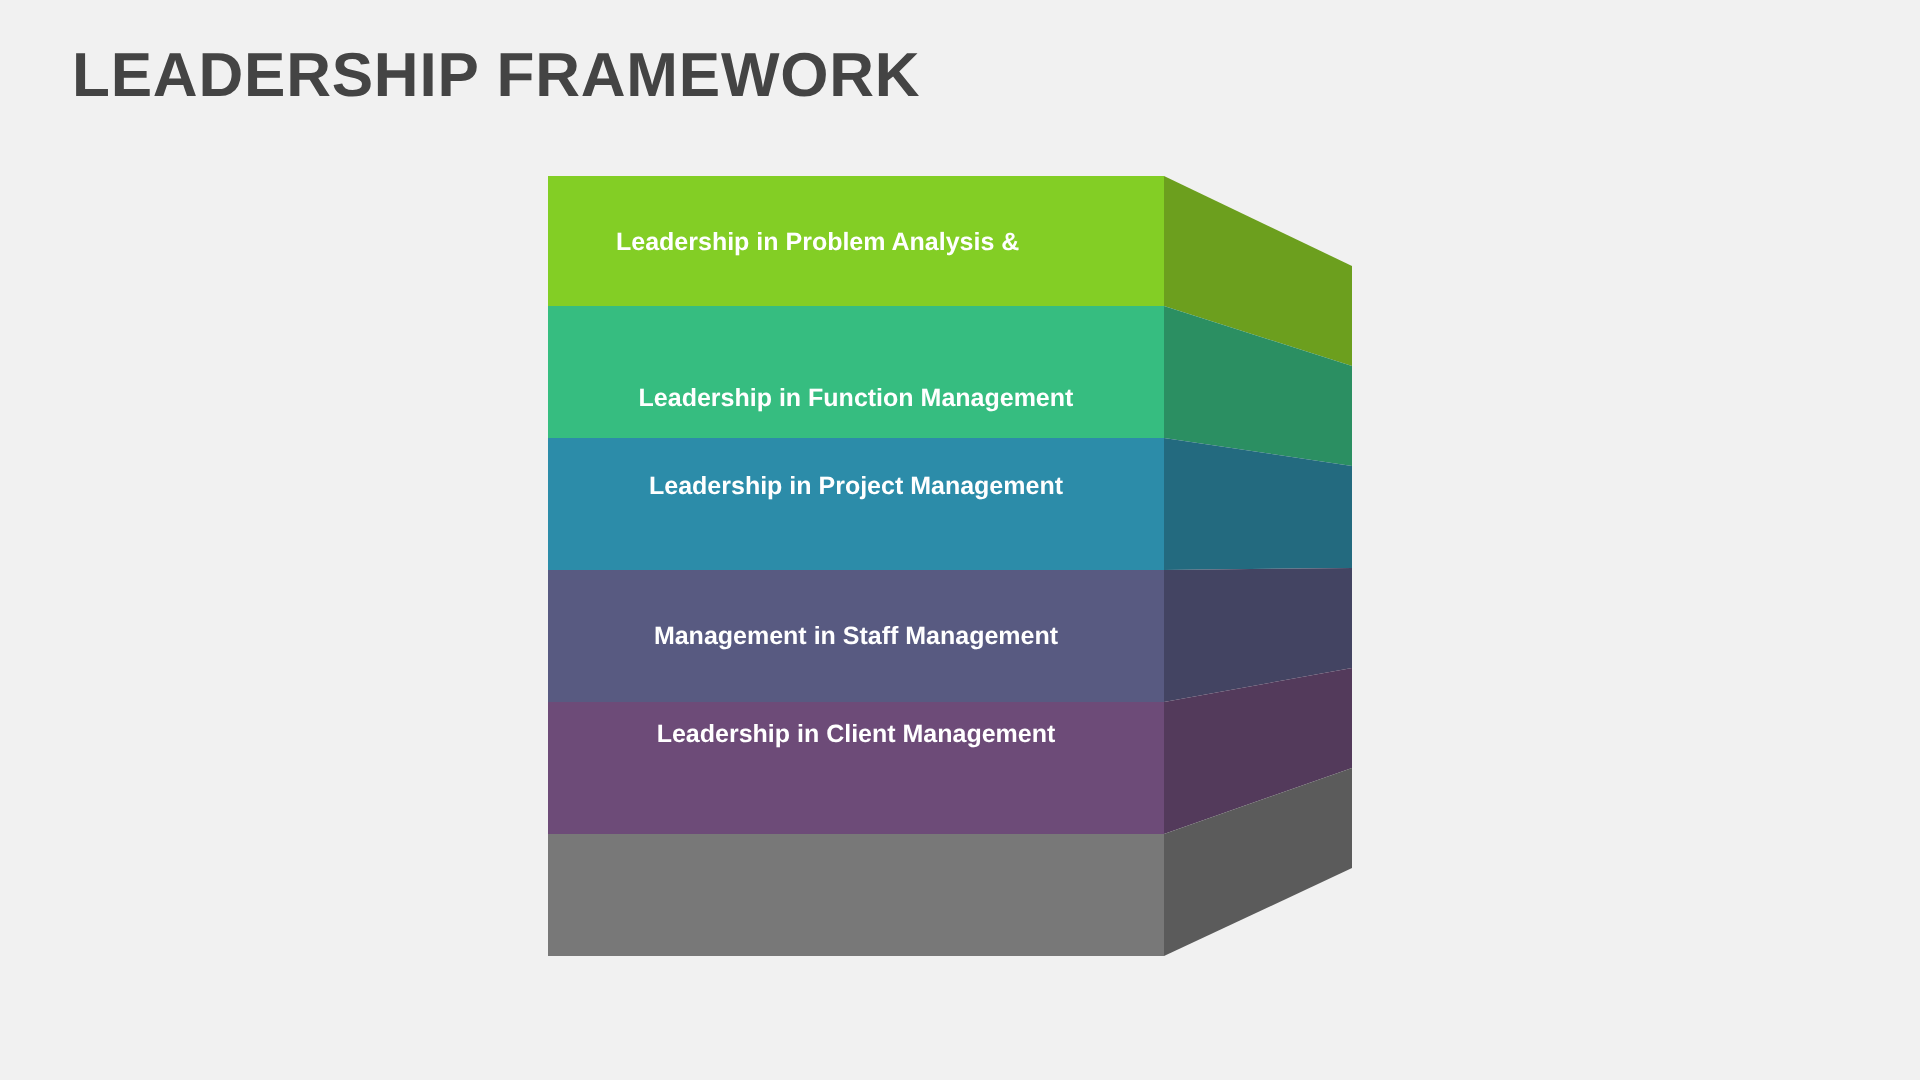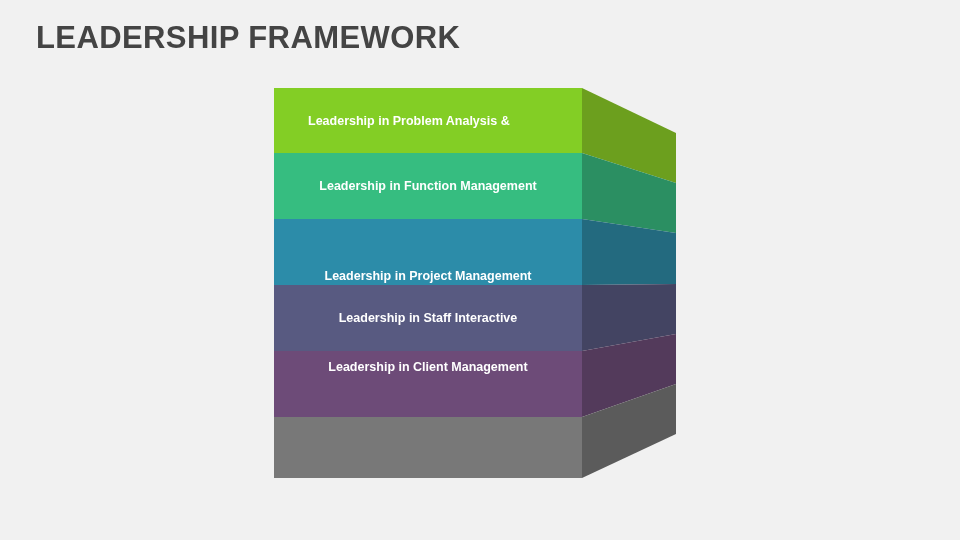--- a/index.html
+++ b/index.html
@@ -104,30 +104,30 @@
       <polygon points="308,131 402,145 402,196 308,197" fill="#236a7f"></polygon>
       <polygon points="308,197 402,196 402,246 308,263" fill="#434462"></polygon>
       <polygon points="308,263 402,246 402,296 308,329" fill="#533a5b"></polygon>
       <polygon points="308,329 402,296 402,346 308,390" fill="#5b5b5b"></polygon>
     </svg>
 
     <div class="layer-label align-left" style="top:0px;height:65px;">
       <span>Leadership in Problem Analysis &amp;</span>
     </div>
 
-    <div class="layer-label" style="top:65px;height:66px;">
+    <div class="layer-label" style="top:78px;height:66px;">
       <span>Leadership in Function Management</span>
     </div>
 
-    <div class="layer-label" style="top:131px;height:48px;margin-top:33px;">
+    <div class="layer-label" style="top:131px;height:48px;">
       <span>Leadership in Project Management</span>
     </div>
 
     <div class="layer-label" style="top:197px;height:66px;">
-      <span>Leadership in Staff Interactive</span>
+      <span>Management in Staff Management</span>
     </div>
 
     <div class="layer-label" style="top:246px;height:66px;">
       <span>Leadership in Client Management</span>
     </div>
 
 
   </div>
 </div>
 

